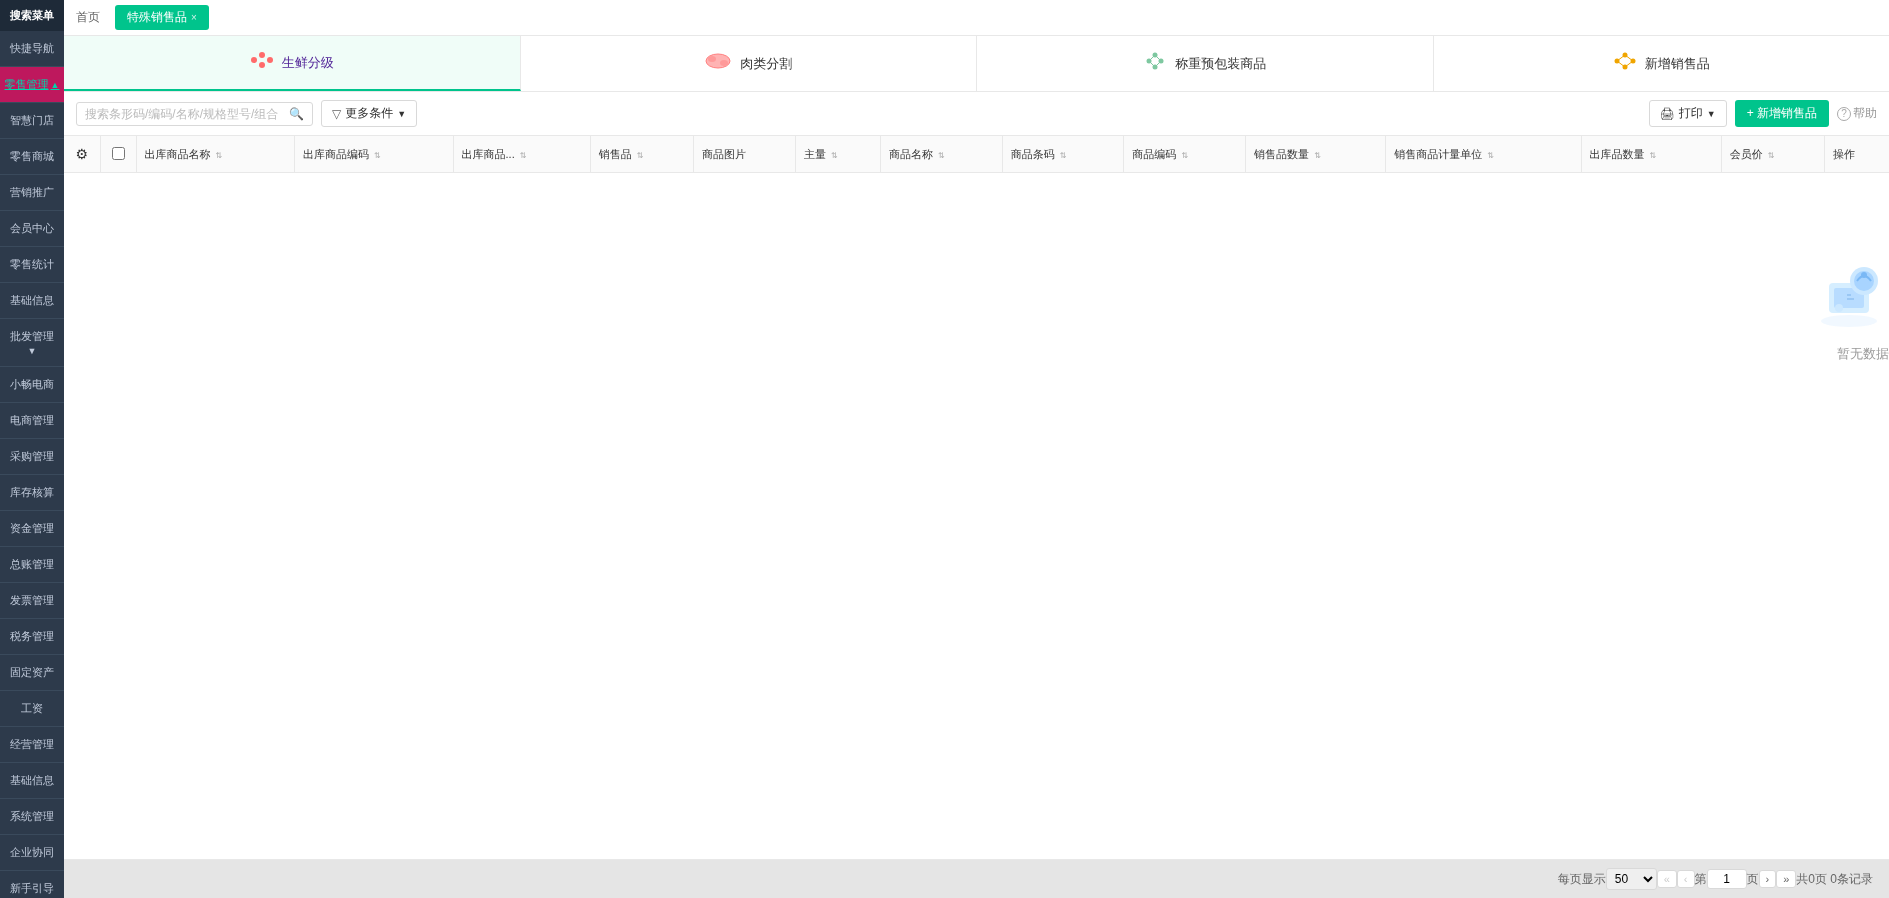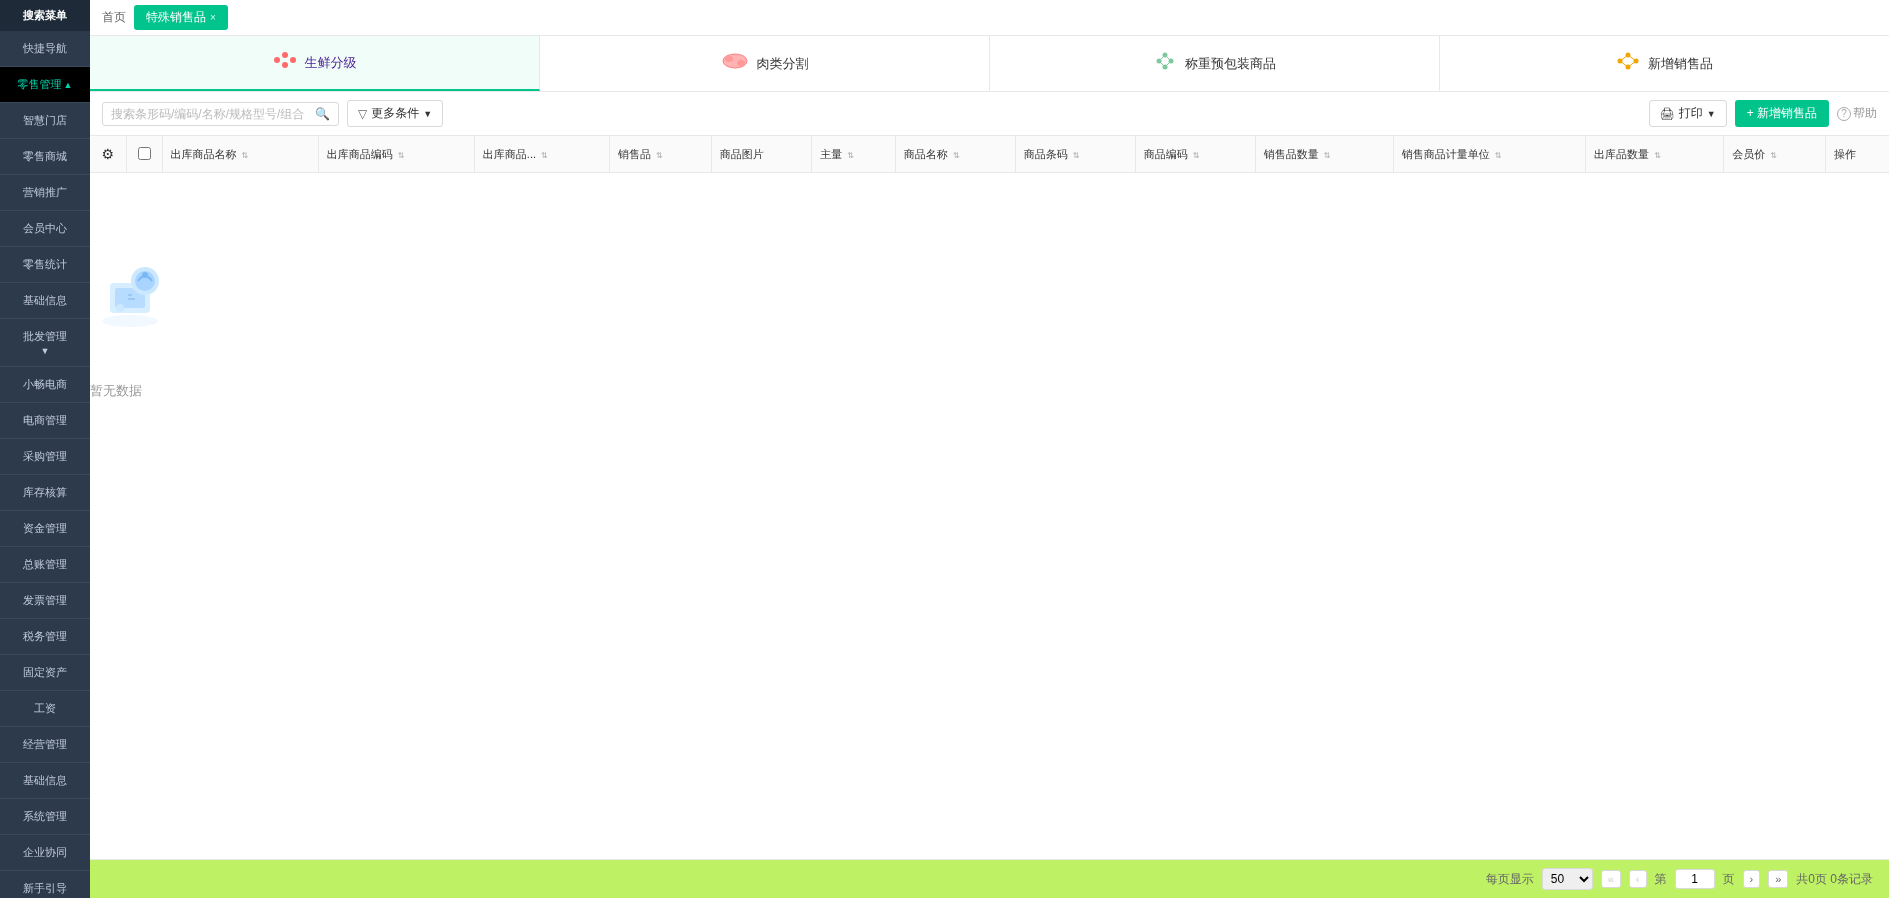--- a/index.html
+++ b/index.html
@@ -1,20 +1,20 @@
 <!DOCTYPE html>
 <html><head>
   <meta charset="utf-8">
   <style>
     * { box-sizing: border-box; margin: 0; padding: 0; }
     body { font-family: "Microsoft YaHei", "PingFang SC", sans-serif; font-size: 12px; background: #f0f2f5; display: flex; height: 898px; overflow: hidden; }
 
     
     .sidebar {
-      width: 90px;
+      width: 64px;
       background: #2d3a4b;
       color: #c0cada;
       display: flex;
       flex-direction: column;
       flex-shrink: 0;
       height: 100%;
       overflow-y: auto;
       overflow-x: hidden;
     }
     .sidebar::-webkit-scrollbar { width: 0; }
@@ -33,21 +33,21 @@
       font-size: 11px;
       color: #c0cada;
       cursor: pointer;
       border-bottom: 1px solid #3a4a5c;
       display: flex;
       flex-direction: column;
       align-items: center;
       gap: 2px;
       transition: background 0.2s;
     }
-    .sidebar-item.active { color: #00d4aa; background: #000000; }
+    .sidebar-item.active { color: #00d4aa; background: #be185d; text-decoration: underline; }
     .sidebar-settings {
       margin-top: auto;
       padding: 10px 4px;
       text-align: center;
       color: #c0cada;
       cursor: pointer;
       border-top: 1px solid #3a4a5c;
     }
 
     
@@ -59,21 +59,21 @@
     }
 
     
     .topbar {
       background: #fff;
       border-bottom: 1px solid #e8e8e8;
       padding: 0 12px;
       height: 36px;
       display: flex;
       align-items: center;
-      gap: 8px;
+      gap: 15px;
       flex-shrink: 0;
     }
     .topbar-home {
       color: #666;
       font-size: 12px;
       cursor: pointer;
     }
     .topbar-tab {
       background: #00c48c;
       color: white;
@@ -237,42 +237,40 @@
     }
     thead th:last-child { border-right: none; }
     thead th .sort-icon { color: #aaa; font-size: 8px; margin-left: 2px; }
     .th-checkbox { width: 36px; text-align: center; }
     .th-settings { width: 36px; text-align: center; }
 
     
     .empty-state {
       display: flex;
       flex-direction: column;
-      align-items: flex-start;
+      align-items: flex-end;
       justify-content: center;
       padding: 80px 0;
       color: #999;
       font-size: 13px;
-      gap: 37px;
     }
     .empty-icon {
       width: 80px;
       height: 80px;
       margin-bottom: 12px;
     }
 
     
     .pagination {
-      background: #bef264;
+      background: #e5e5e5;
       border-top: 1px solid #e8e8e8;
       padding: 8px 16px;
       display: flex;
       align-items: center;
       justify-content: flex-end;
-      gap: 8px;
       flex-shrink: 0;
       font-size: 12px;
       color: #666;
     }
     .pagination select {
       border: 1px solid #d9d9d9;
       border-radius: 3px;
       padding: 2px 4px;
       font-size: 12px;
     }

